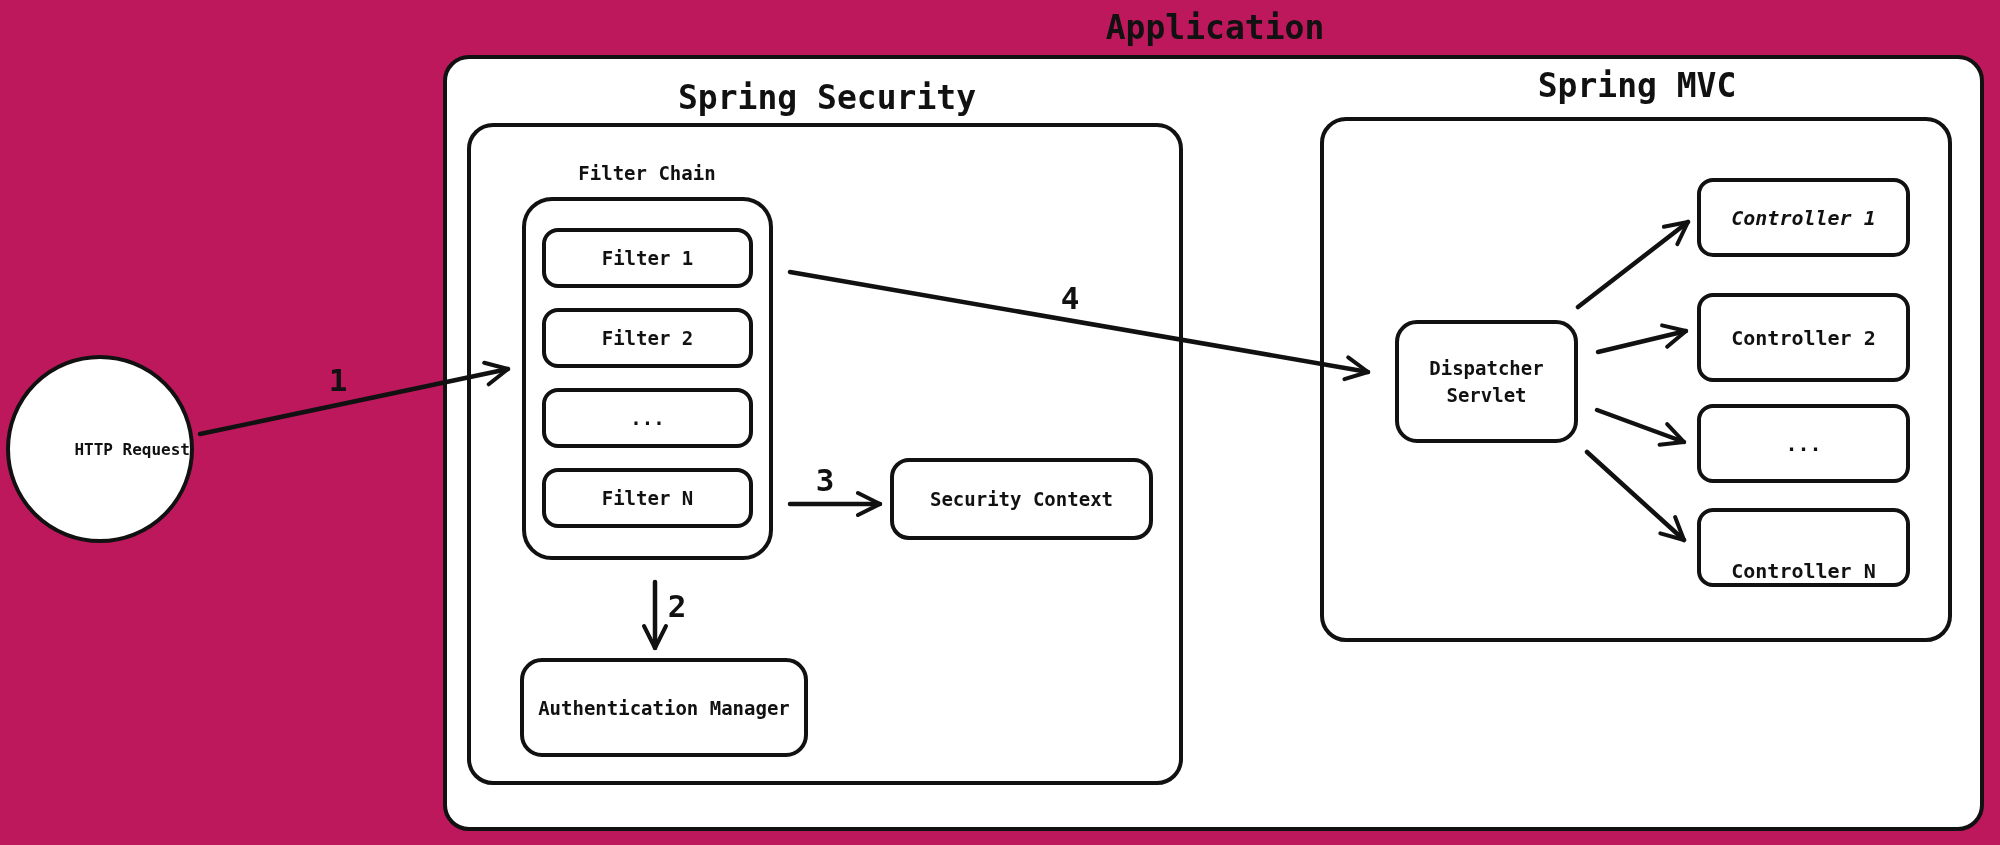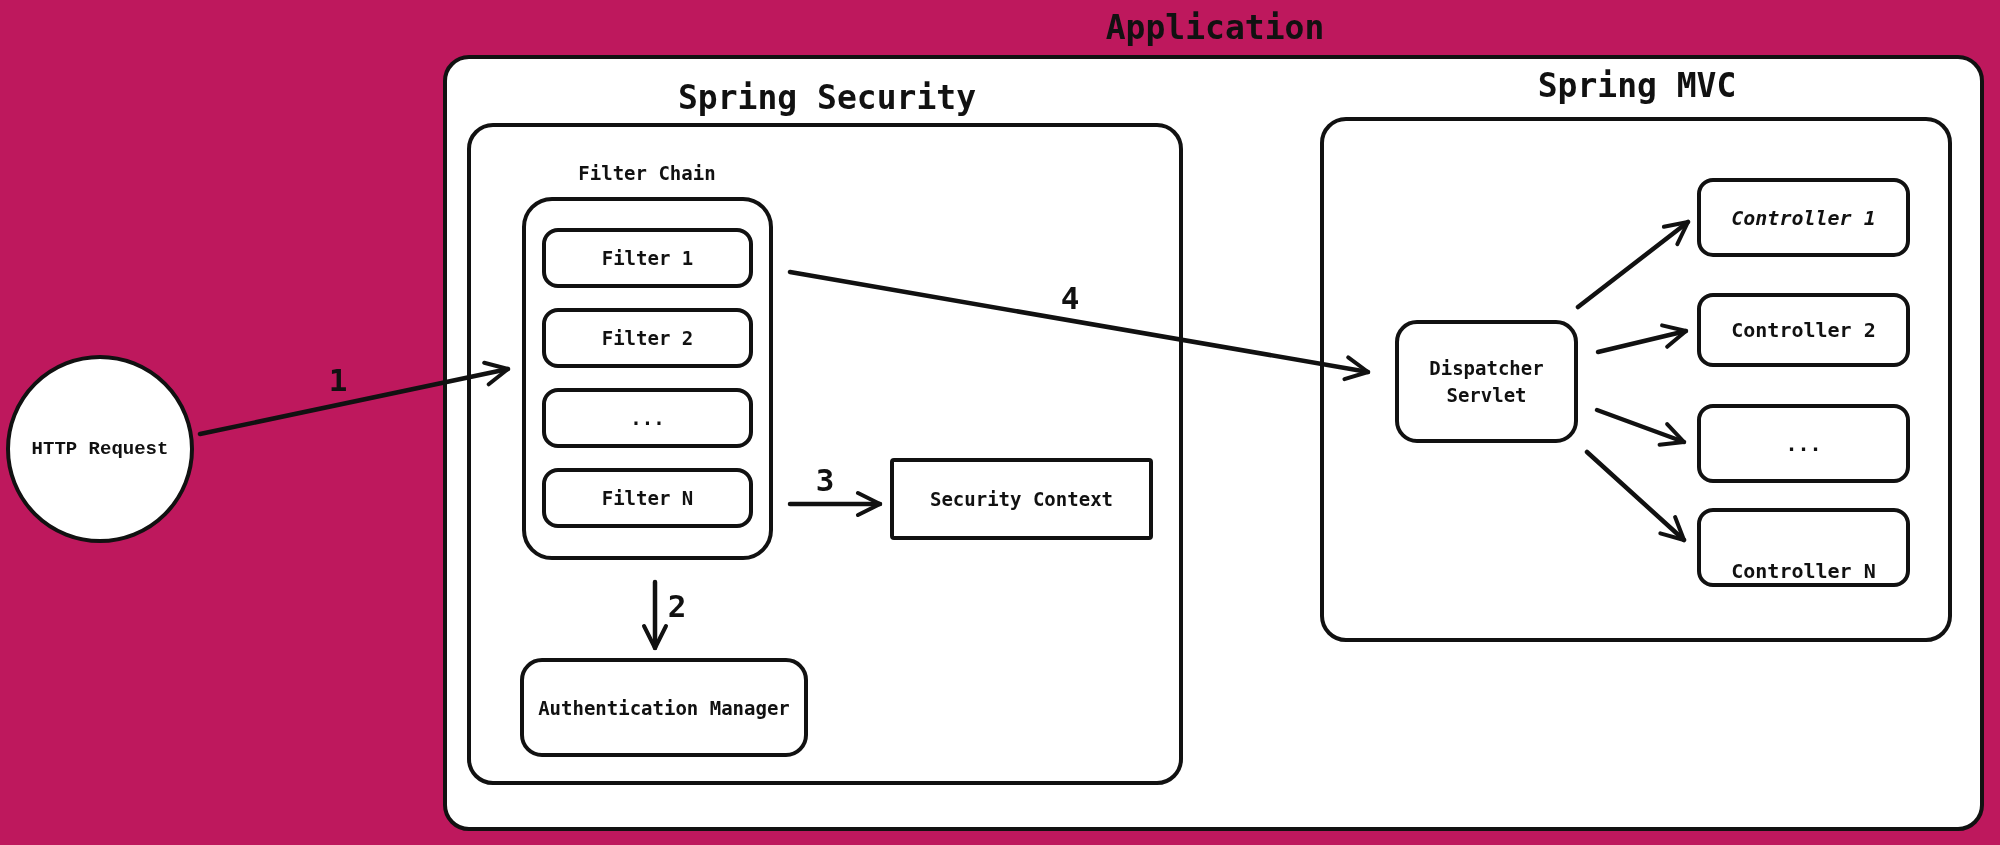--- a/index.html
+++ b/index.html
@@ -32,22 +32,22 @@
   .node{font-size:19px;border-radius:16px;}
   .num-label{
     position:absolute;width:44px;height:44px;
     display:flex;align-items:center;justify-content:center;
     font-size:31px;font-weight:bold;
   }
   .circle{
     position:absolute;
     border:4px solid #111111;border-radius:50%;
     background:#ffffff;box-sizing:border-box;
-    display:flex;align-items:center;justify-content:center;
-    font-size:19px;font-weight:bold;text-align:center;font-family:Liberation Mono, monospace;
+    display:flex;align-items:center;justify-content:flex-end;
+    font-size:16px;font-weight:bold;text-align:center;
   }
   svg.overlay{position:absolute;left:0;top:0;pointer-events:none;}
   svg.overlay line{stroke:#111111;stroke-width:4.5;stroke-linecap:round;}
 </style>
 </head>
 <body>
 
 <div class="canvas">
 
   <div class="abs section-title" style="left:1015px;top:8px;width:400px;">Application</div>
@@ -65,39 +65,39 @@
   <div class="box node" style="left:542px;top:308px;width:211px;height:60px;">
     <span>Filter 2</span>
   </div>
   <div class="box node" style="left:542px;top:388px;width:211px;height:60px;">
     <span>...</span>
   </div>
   <div class="box node" style="left:542px;top:468px;width:211px;height:60px;">
     <span>Filter N</span>
   </div>
 
-  <div class="box node" style="left:890px;top:458px;width:263px;height:82px;border-radius:4px;">
+  <div class="box node" style="left:890px;top:458px;width:263px;height:82px;border-radius:19px;">
     <span>Security Context</span>
   </div>
 
   <div class="box node" style="left:520px;top:658px;width:288px;height:99px;border-radius:22px;">
     <span>Authentication Manager</span>
   </div>
 
   <div class="abs section-title" style="left:1437px;top:66px;width:400px;">Spring MVC</div>
   <div class="box frame" style="left:1320px;top:117px;width:632px;height:525px;"></div>
 
   <div class="box" style="left:1395px;top:320px;width:183px;height:123px;border-radius:22px;font-size:19px;line-height:27px;padding:0 4px;">
     <span>Dispatcher Servlet</span>
   </div>
 
   <div class="box node" style="left:1697px;top:178px;width:213px;height:79px;font-size:20px;font-style:italic;">
     <span>Controller 1</span>
   </div>
-  <div class="box node" style="left:1697px;top:293px;width:213px;height:74px;font-size:20px;">
+  <div class="box node" style="left:1697px;top:293px;width:213px;height:89px;font-size:20px;">
     <span>Controller 2</span>
   </div>
   <div class="box node" style="left:1697px;top:404px;width:213px;height:79px;font-size:20px;">
     <span>...</span>
   </div>
   <div class="box node" style="left:1697px;top:508px;width:213px;height:79px;font-size:20px;align-items:flex-end;">
     <span>Controller N</span>
   </div>
 
   <div class="circle" style="left:6px;top:355px;width:188px;height:188px;">

